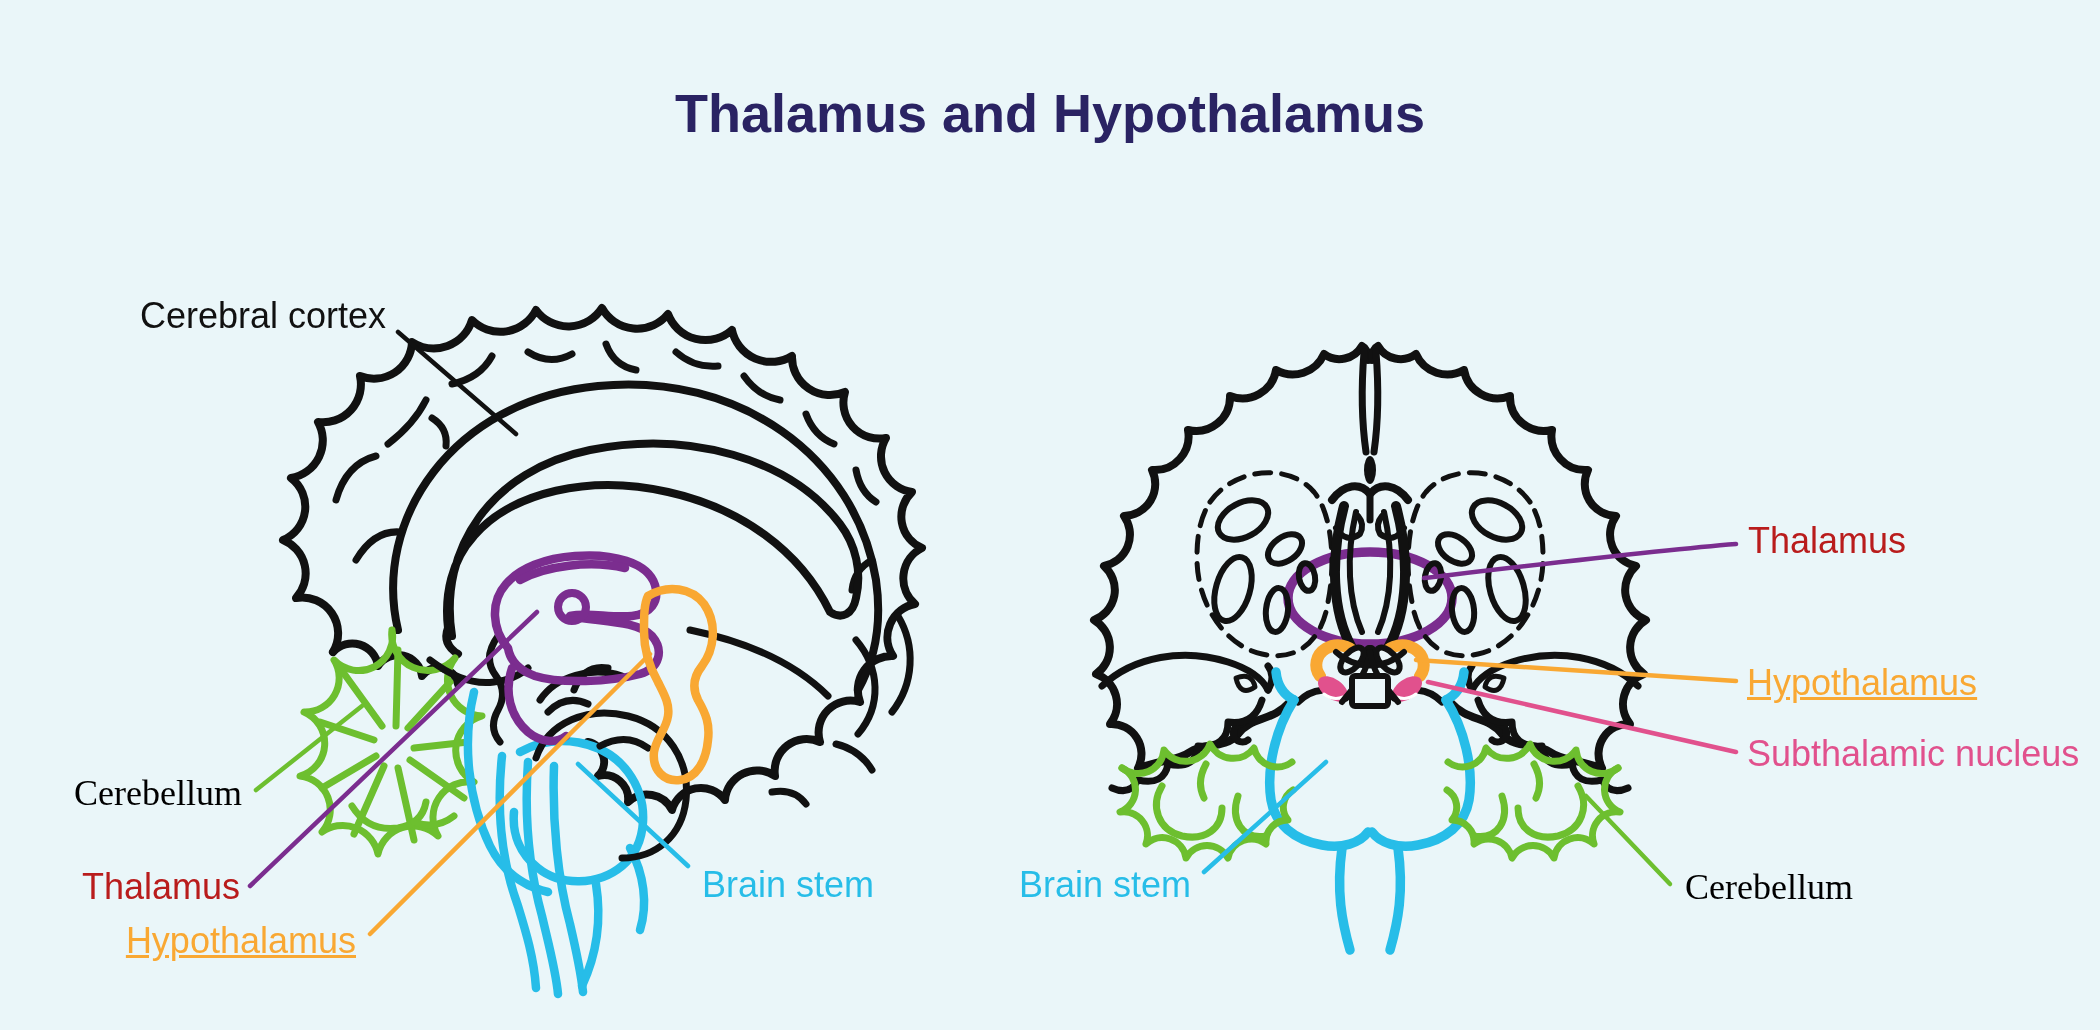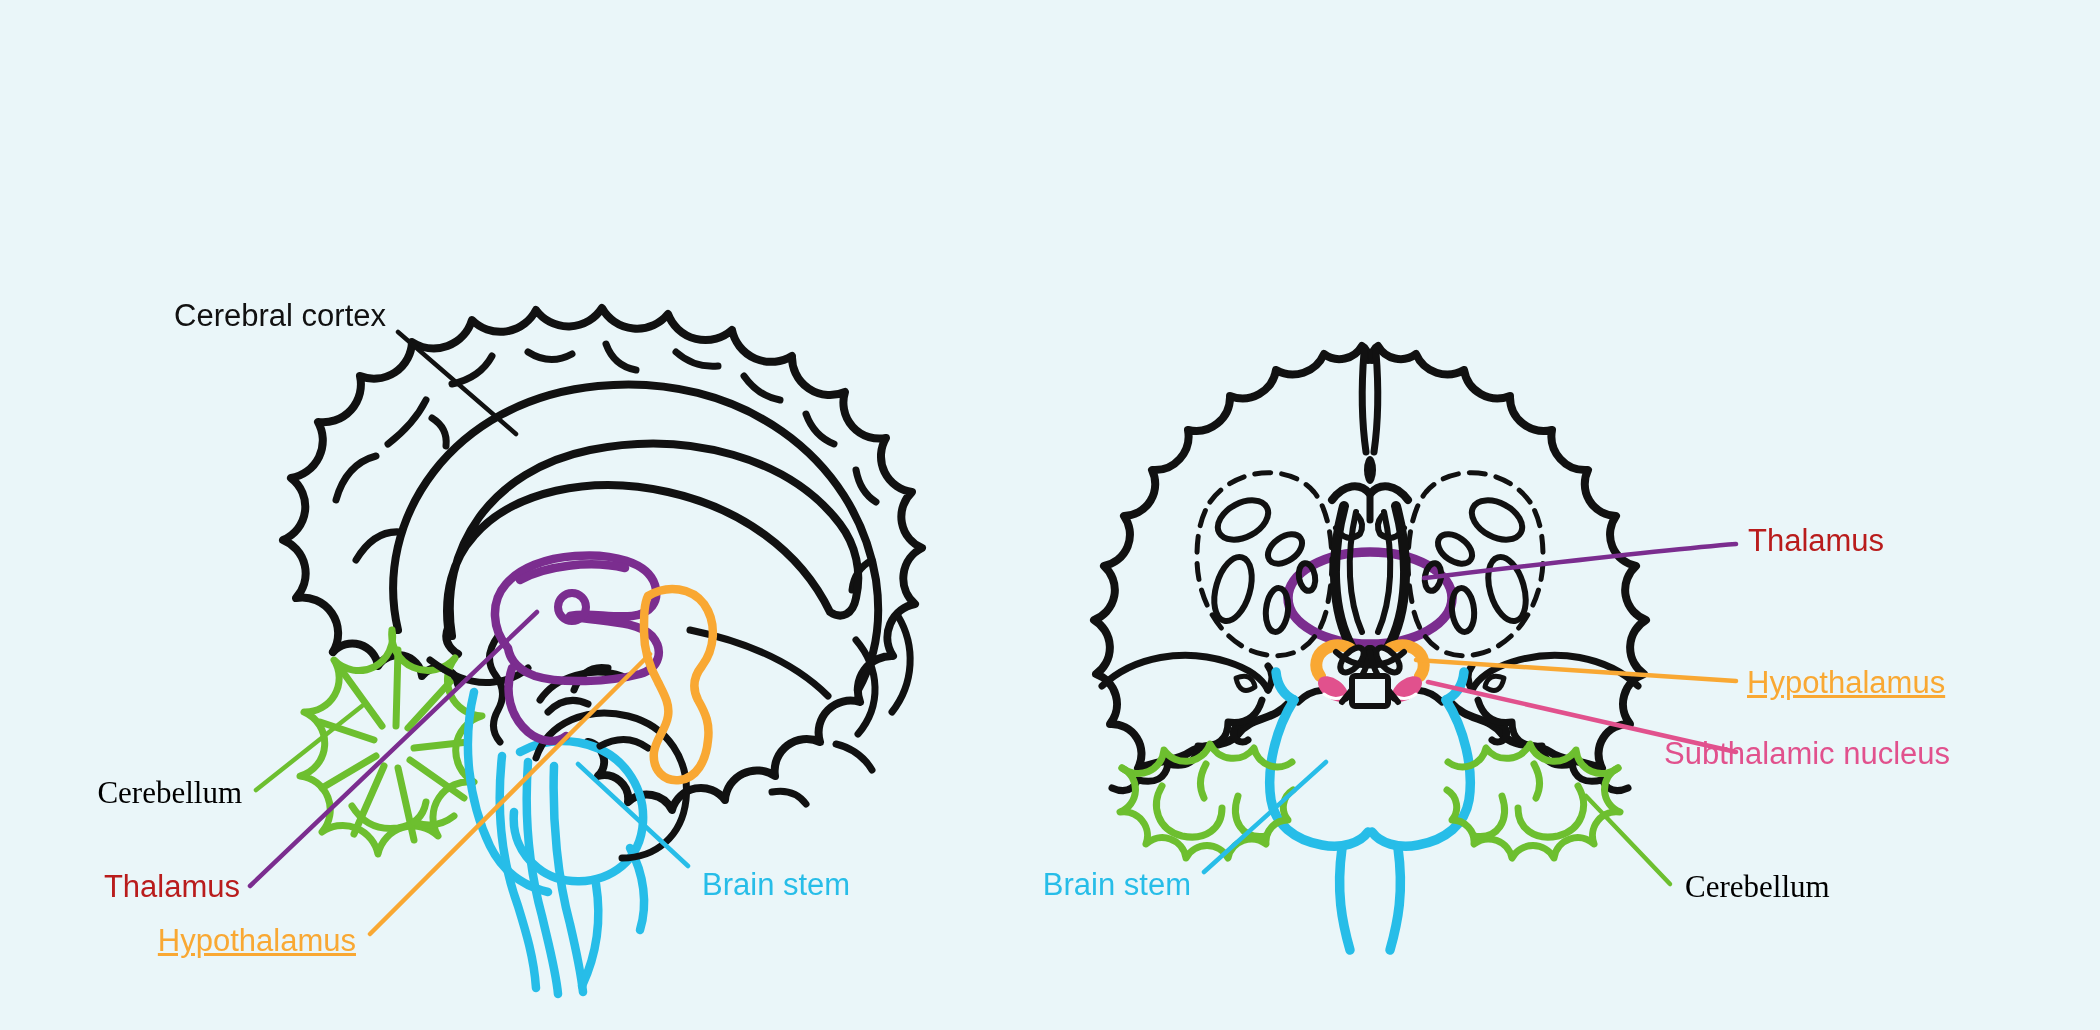--- a/index.html
+++ b/index.html
@@ -16,37 +16,38 @@
     left: 0; right: 0; top: 82px;
     text-align: center;
     font-size: 54px;
     font-weight: 700;
     color: #2A2363;
     letter-spacing: 0px;
   }
   svg.art { position:absolute; left:0; top:0; }
   .lbl {
     position: absolute;
-    font-size: 31px;
+    font-size: 36px;
     line-height: 36px;
     white-space: nowrap;
     text-align: right;
   }
   .c-black  { color:#111111; }
   .c-green  { color:#000000;font-family:Liberation Serif, serif; }
   .c-purple { color:#b91c1c; }
   .c-orange { color:#F9A833;text-decoration:underline; }
   .c-cyan   { color:#27BDE8;margin-top:8px; }
   .c-pink   { color:#E1518D; }
 </style>
 </head>
 <body>
 
 <div id="stage">
 
+  <div id="title">Thalamus and Hypothalamus</div>
 
   <svg class="art" width="2100" height="1030" viewBox="0 0 2100 1030" fill="none" stroke-linecap="round" stroke-linejoin="round">
 
     <g>
 
       <g stroke="#111111" stroke-width="8">
         <path d="M 333,652 A 36 36 0 0 0 296,598 A 36 36 0 0 0 283,540 A 36 36 0 0 0 291,478
                  A 38 38 0 0 0 318,422 A 38 38 0 0 0 360,376 A 38 38 0 0 0 412,342
                  A 40 40 0 0 0 472,320 A 40 40 0 0 0 536,310 A 40 40 0 0 0 602,308
                  A 40 40 0 0 0 668,314 A 40 40 0 0 0 732,330 A 40 40 0 0 0 792,356
@@ -246,17 +247,17 @@
   </svg>
 
   <div class="lbl c-black" style="right:1714px; top:298px;">Cerebral cortex</div>
   <div class="lbl c-green" style="right:1858px; top:775px;">Cerebellum</div>
   <div class="lbl c-purple" style="right:1860px; top:869px;">Thalamus</div>
   <div class="lbl c-orange" style="right:1744px; top:923px;">Hypothalamus</div>
   <div class="lbl c-cyan" style="left:702px;  top:859px;">Brain stem</div>
 
   <div class="lbl c-purple" style="left:1748px; top:523px;">Thalamus</div>
   <div class="lbl c-orange" style="left:1747px; top:665px;">Hypothalamus</div>
-  <div class="lbl c-pink" style="left:1664px; top:736px;">Subthalamic nucleus</div>
+  <div class="lbl c-pink" style="left:1747px; top:736px;">Subthalamic nucleus</div>
   <div class="lbl c-green" style="left:1685px; top:869px;">Cerebellum</div>
   <div class="lbl c-cyan" style="right:909px; top:859px;">Brain stem</div>
 
 </div>
 
 </body></html>

